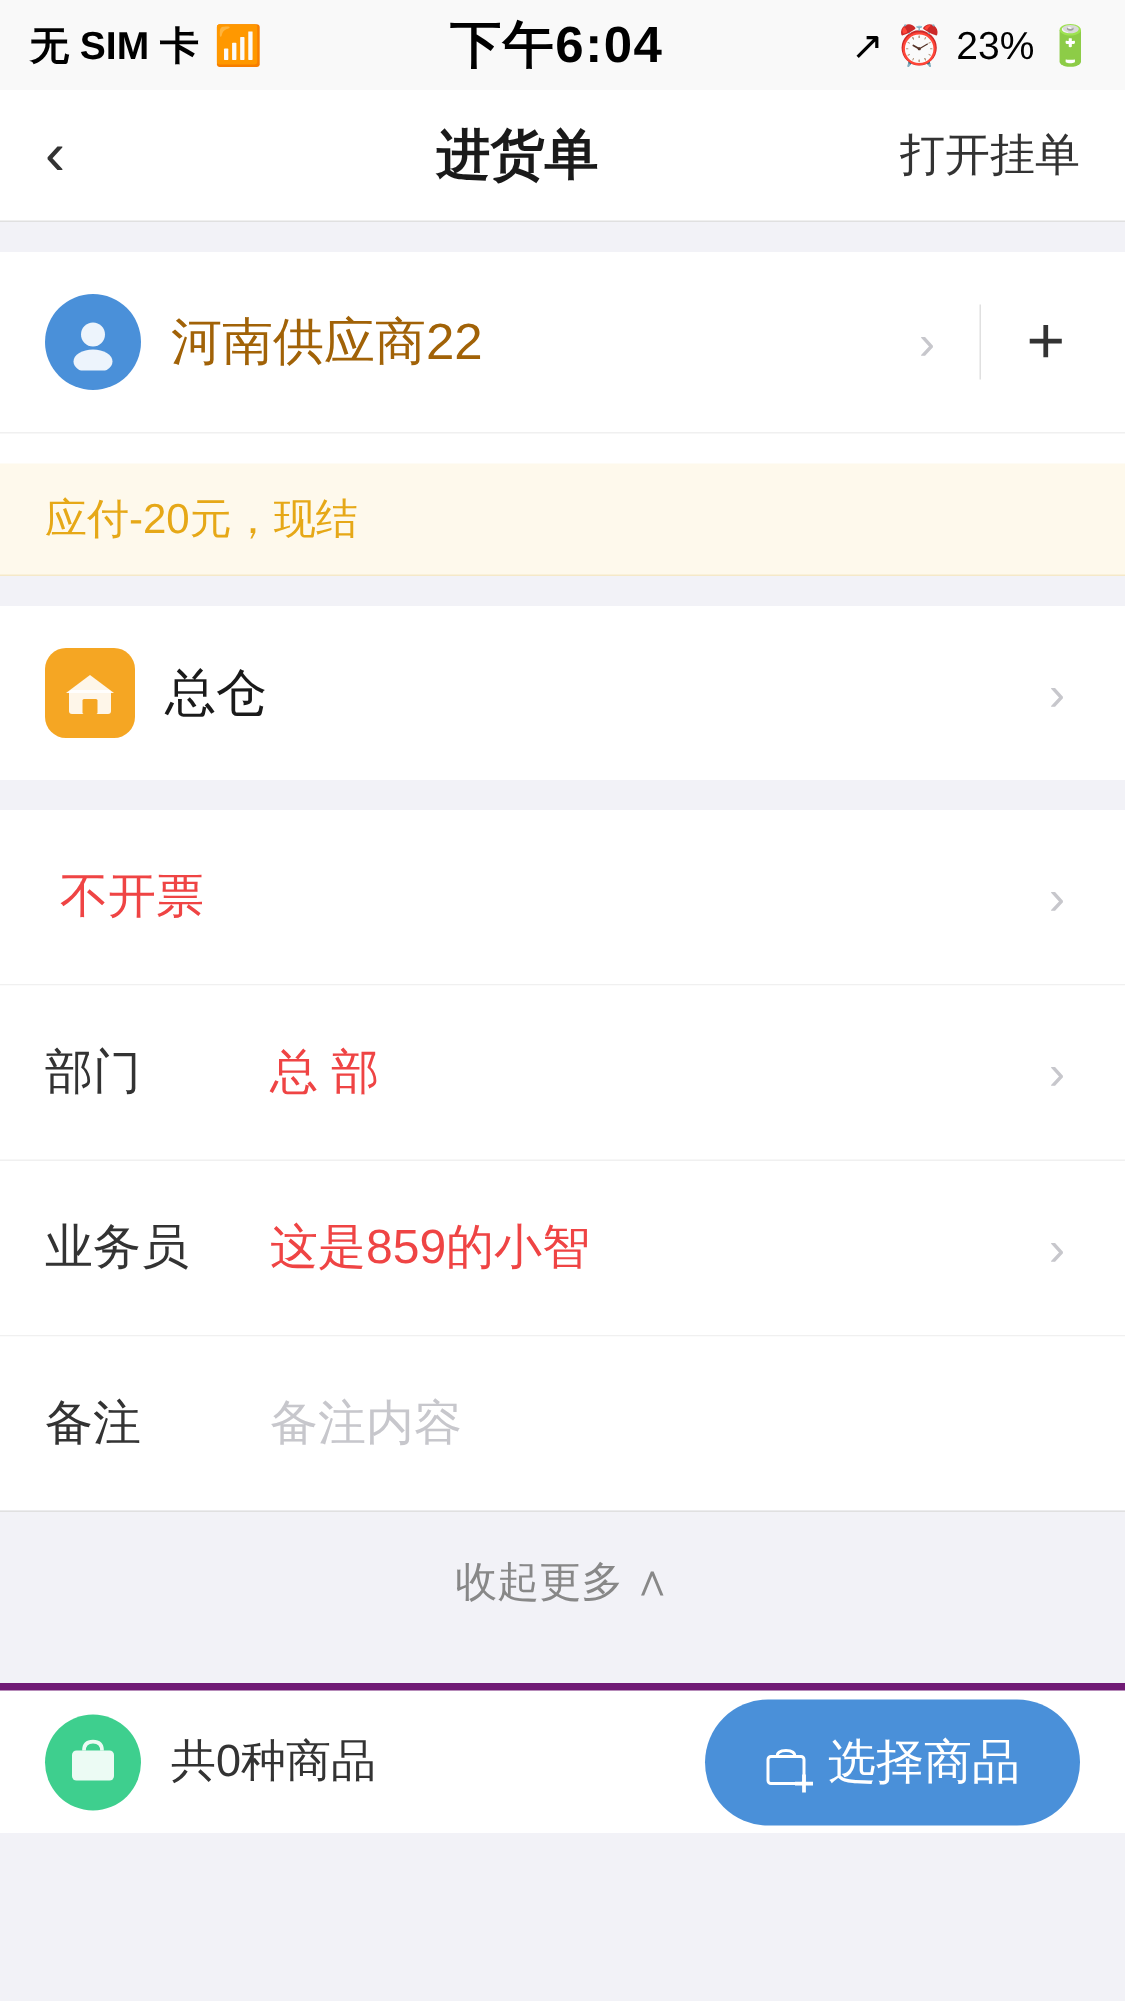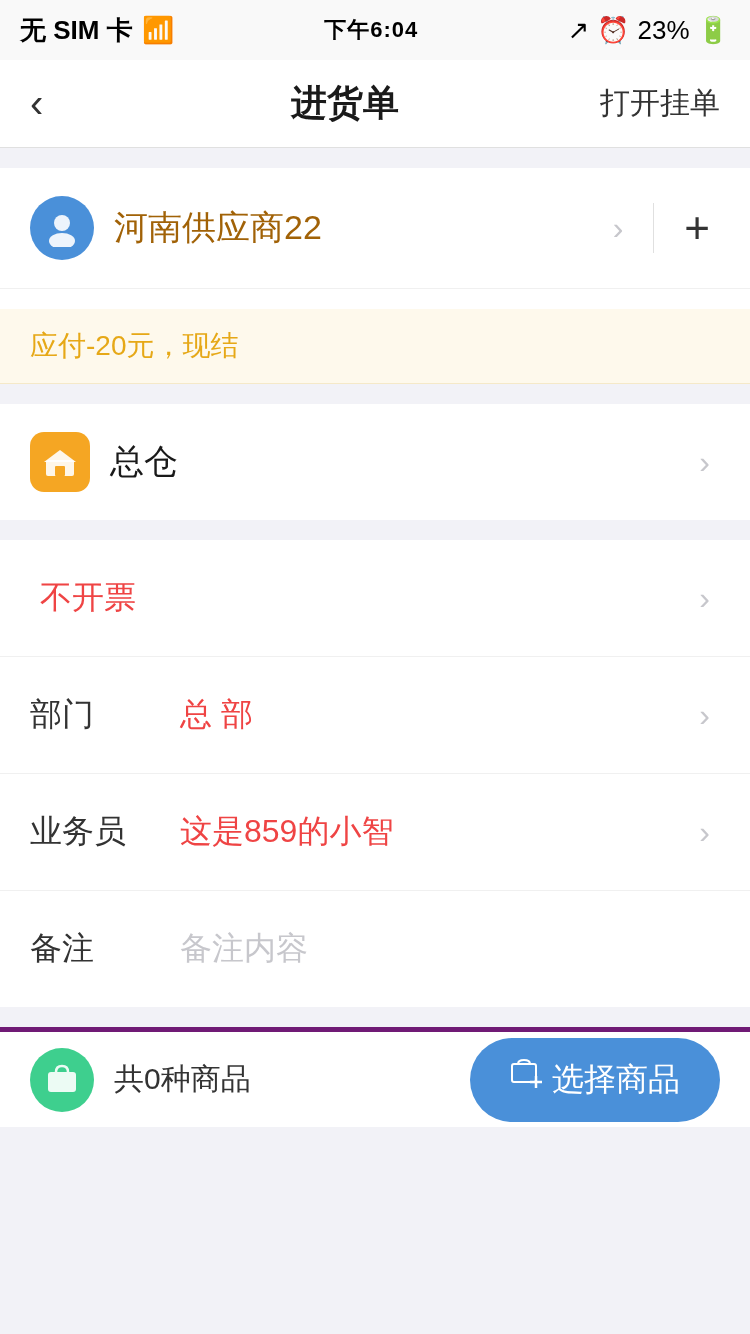--- a/index.html
+++ b/index.html
@@ -26,21 +26,21 @@
     }
     .status-left {
       display: flex;
       align-items: center;
       gap: 10px;
       font-size: 26px;
       font-weight: bold;
     }
     .wifi-icon { font-size: 26px; }
     .status-center {
-      font-size: 22px;
+      font-size: 34px;
       font-weight: 600;
       letter-spacing: 1px;
     }
     .status-right {
       display: flex;
       align-items: center;
       gap: 8px;
       font-size: 26px;
     }
     .battery-text { font-size: 26px; }
@@ -232,21 +232,21 @@
       color: #333;
     }
     .select-goods-btn {
       background: #4a90d9;
       color: #ffffff;
       border: none;
       border-radius: 50px;
       padding: 20px 40px;
       font-size: 32px;
       display: flex;
-      align-items: flex-start;
+      align-items: flex-end;
       gap: 10px;
       cursor: pointer;
     }
     .select-goods-btn svg { width: 32px; height: 32px; }
 
     .page-bg {
       background: #f2f2f7;
       min-height: 1334px;
     }
   </style>
@@ -328,20 +328,23 @@
       <div class="form-label">业务员</div>
       <div class="form-value">这是859的小智</div>
       <span class="chevron-right">›</span>
     </div>
     <div class="form-row">
       <div class="form-label">备注</div>
       <div class="form-value placeholder">备注内容</div>
     </div>
   </div>
 
+  <div class="collapse-row">
+    <span>收起更多 ∧</span>
+  </div>
 
   <div class="section-gap"></div>
 
   <div class="bottom-bar">
     <div class="goods-icon-wrap">
       <svg width="36" height="36" viewBox="0 0 36 36" fill="none" xmlns="http://www.w3.org/2000/svg">
         <rect x="4" y="10" width="28" height="20" rx="3" fill="white" opacity="0.9"></rect>
         <path d="M12 10 Q12 4 18 4 Q24 4 24 10" stroke="white" stroke-width="2.5" fill="none" opacity="0.9"></path>
       </svg>
     </div>

